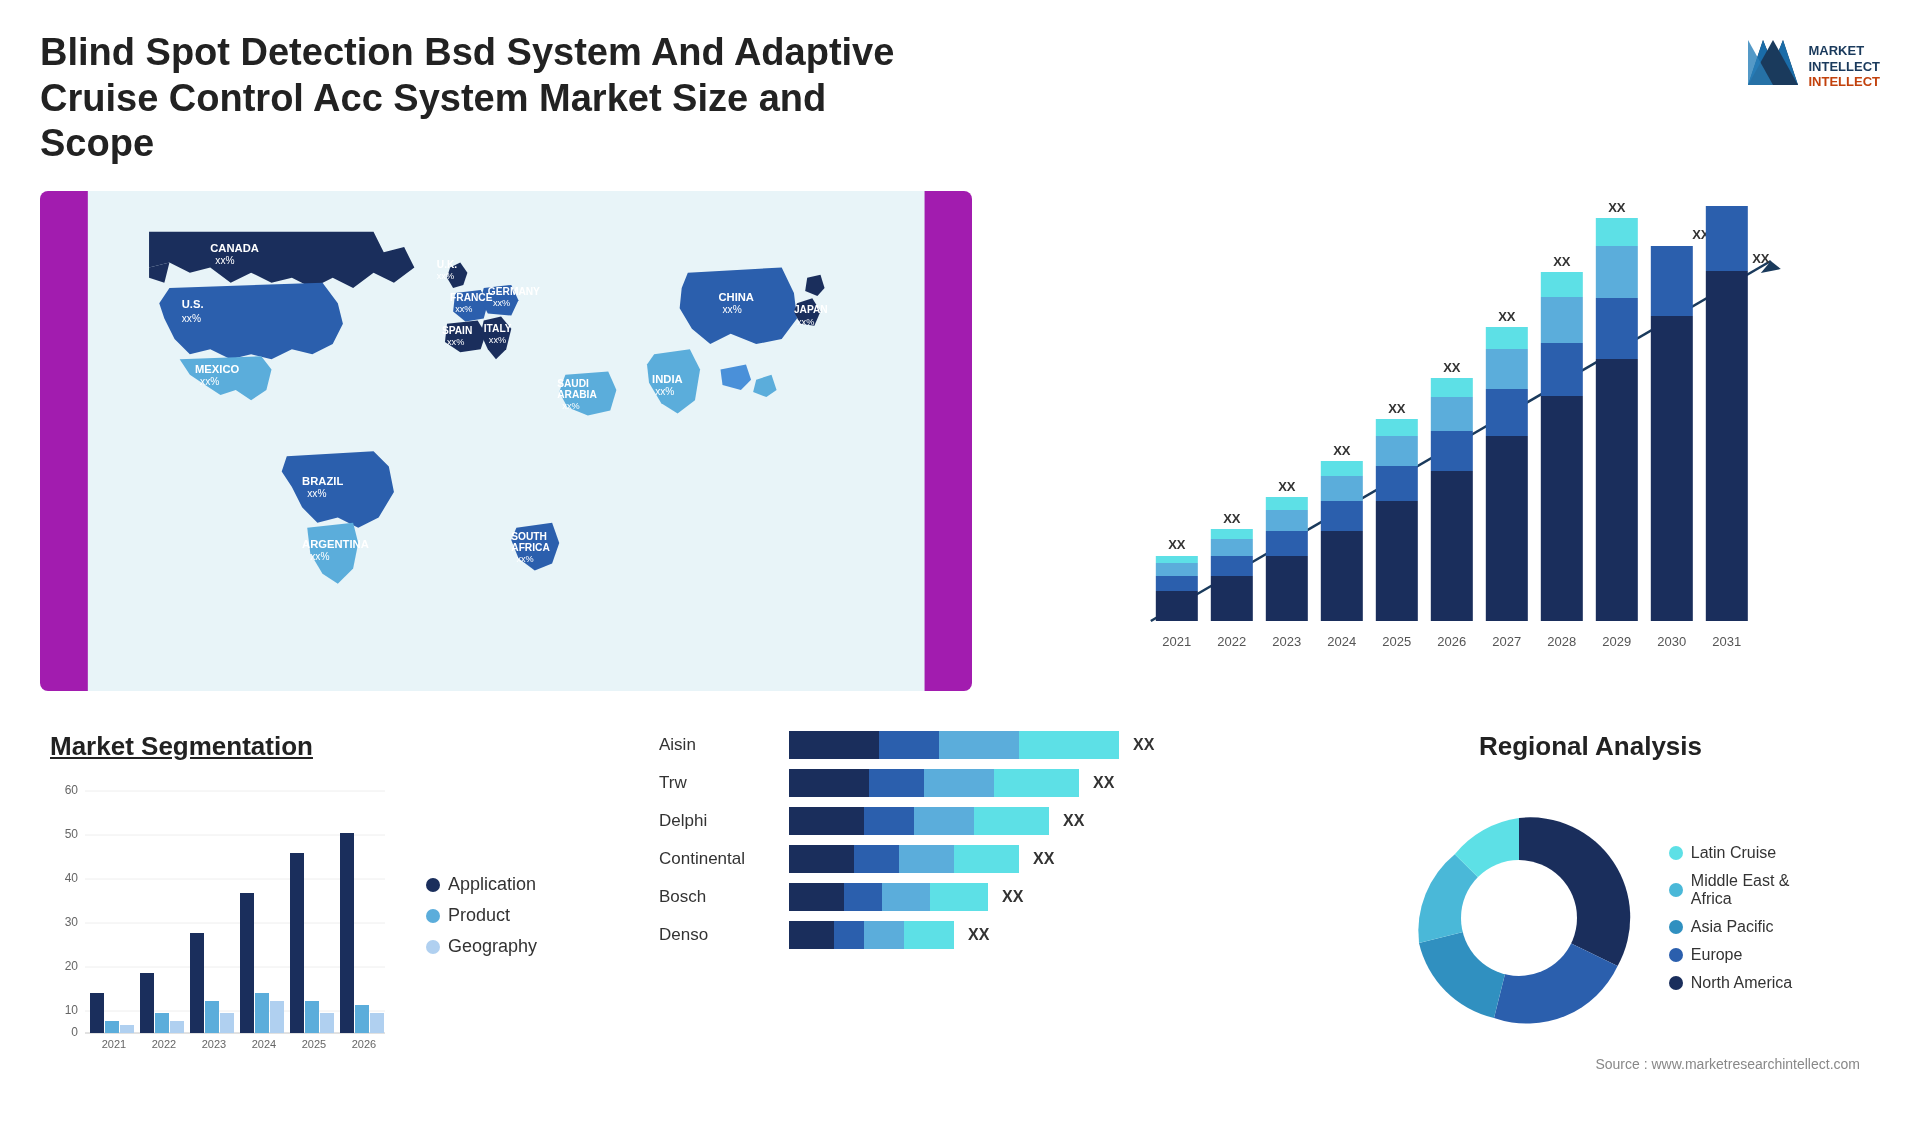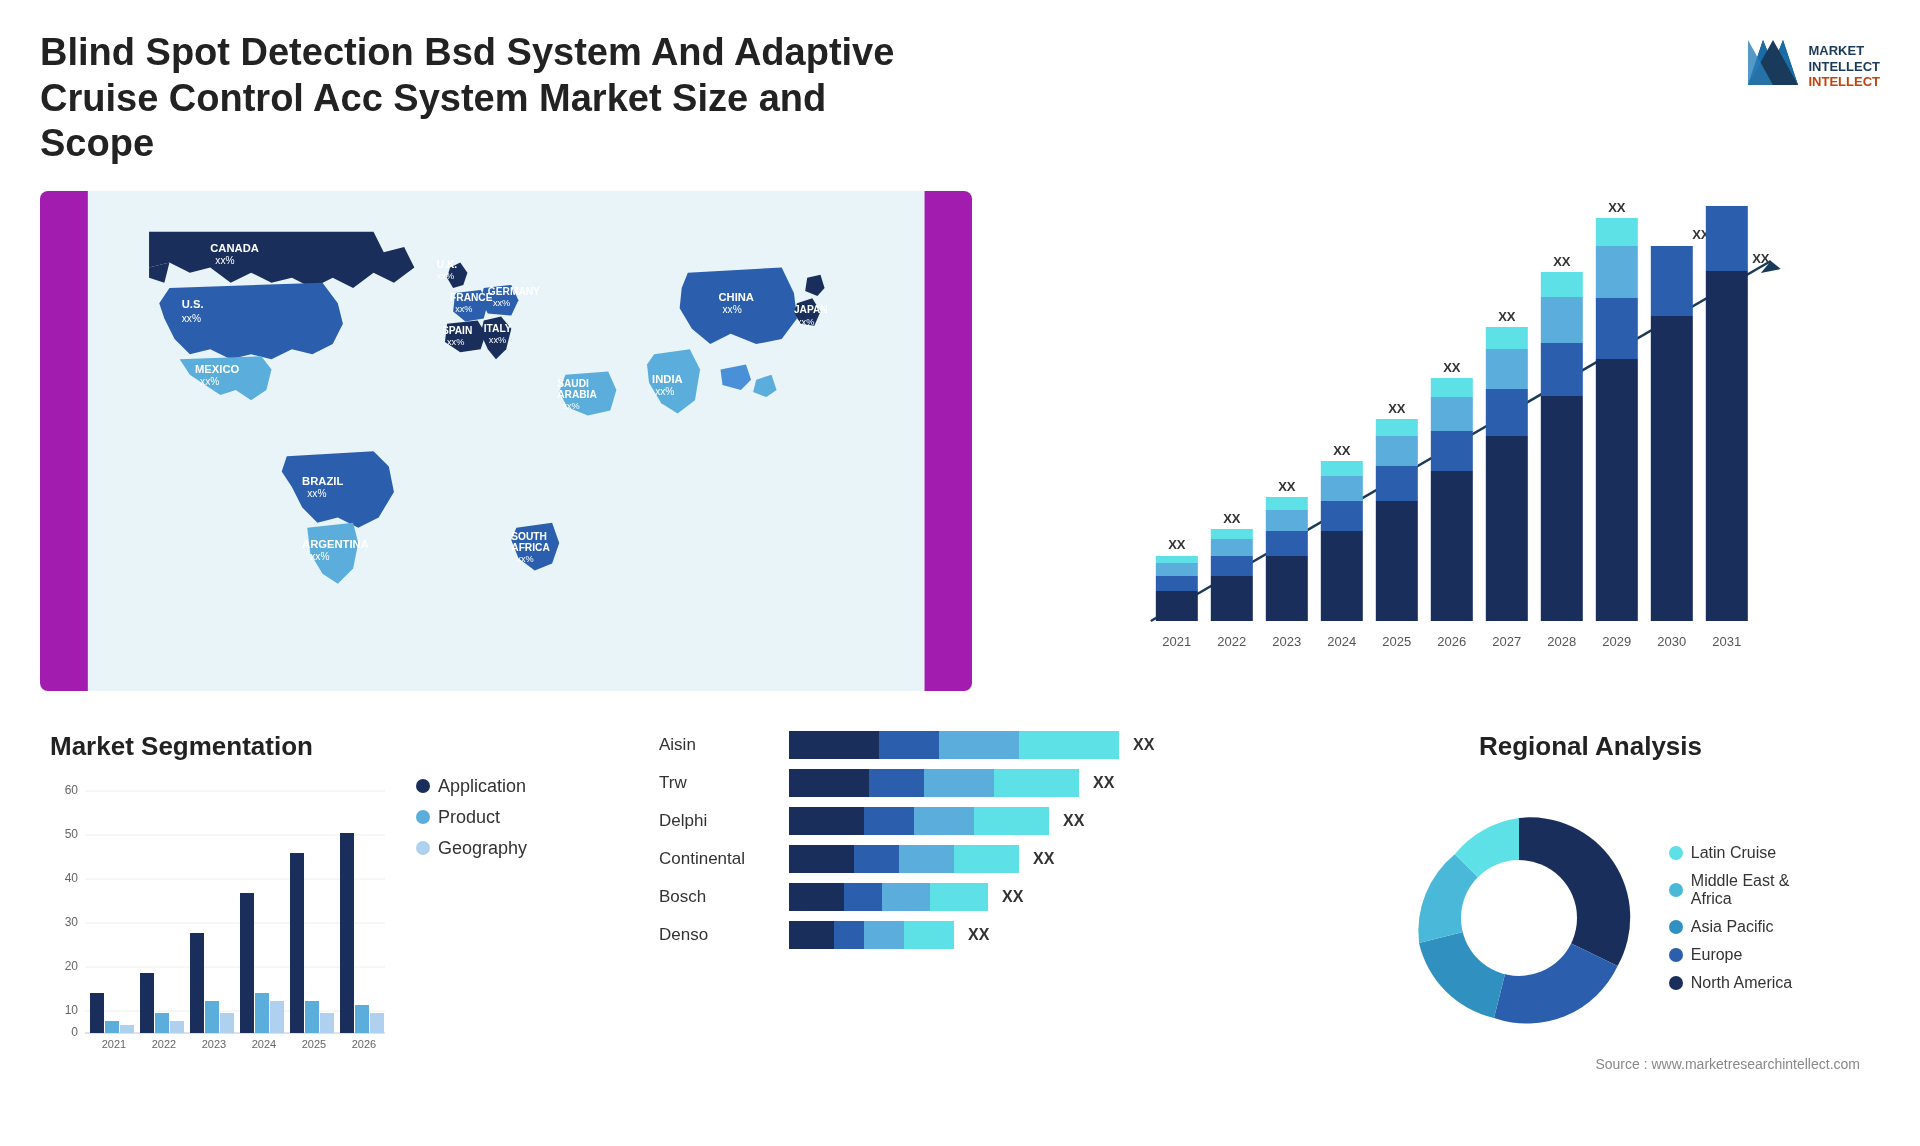--- a/index.html
+++ b/index.html
@@ -97,20 +97,21 @@
     .segmentation-section {
       flex: 0.65;
       padding: 10px;
     }
 
     .segmentation-title {
       font-size: 26px;
       font-weight: 700;
       color: #222;
       margin-bottom: 14px;
+      text-decoration: underline;
     }
 
     .key-players-section {
       flex: 0.7;
       padding: 10px;
     }
 
     .key-players-title {
       font-size: 26px;
       font-weight: 700;
@@ -428,21 +429,21 @@
         <text x="690" y="62" font-size="13" text-anchor="middle" font-weight="bold" fill="#333">XX</text>
       </svg>
     </div>
 
   </div>
 
   <div class="bottom-row">
 
     <div class="segmentation-section">
       <div class="segmentation-title">Market Segmentation</div>
-      <div style="display:flex; align-items:flex-start; gap:6px;">
+      <div style="display:flex; align-items:center; gap:16px;">
         <svg viewBox="0 0 340 280" width="340" height="280">
 
           <text x="28" y="18" font-size="12" fill="#666" text-anchor="end">60</text>
           <text x="28" y="62" font-size="12" fill="#666" text-anchor="end">50</text>
           <text x="28" y="106" font-size="12" fill="#666" text-anchor="end">40</text>
           <text x="28" y="150" font-size="12" fill="#666" text-anchor="end">30</text>
           <text x="28" y="194" font-size="12" fill="#666" text-anchor="end">20</text>
           <text x="28" y="238" font-size="12" fill="#666" text-anchor="end">10</text>
           <text x="28" y="260" font-size="12" fill="#666" text-anchor="end">0</text>
 

